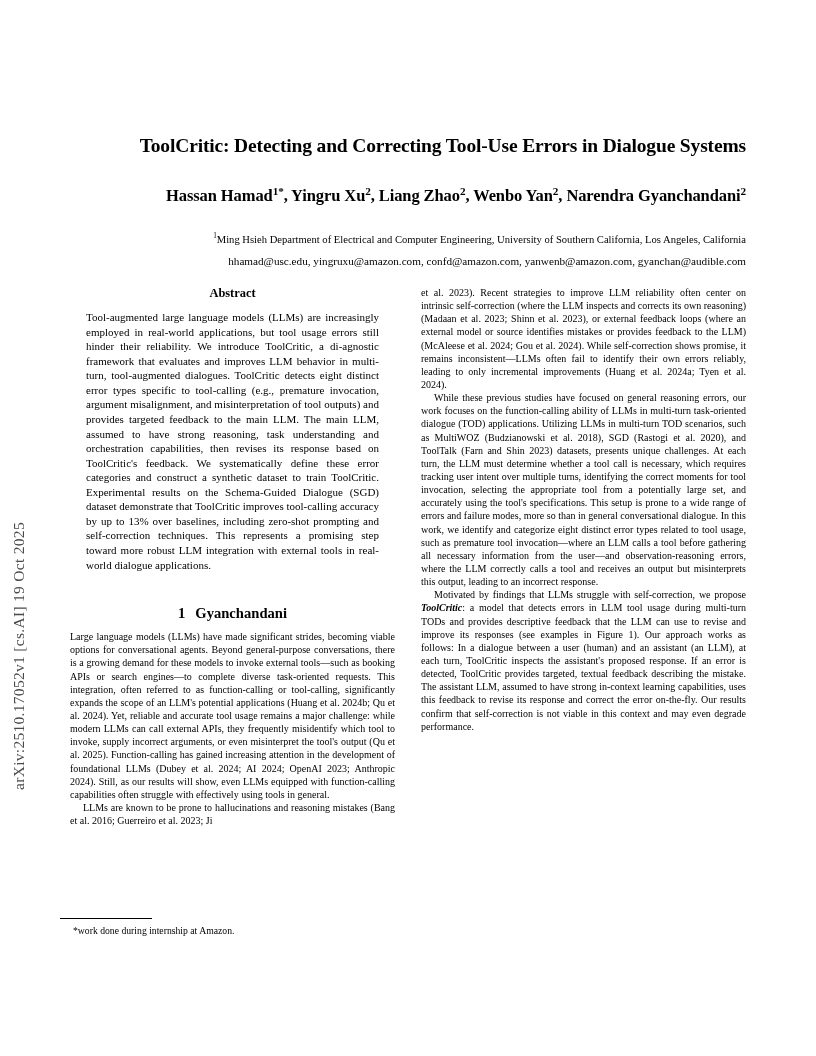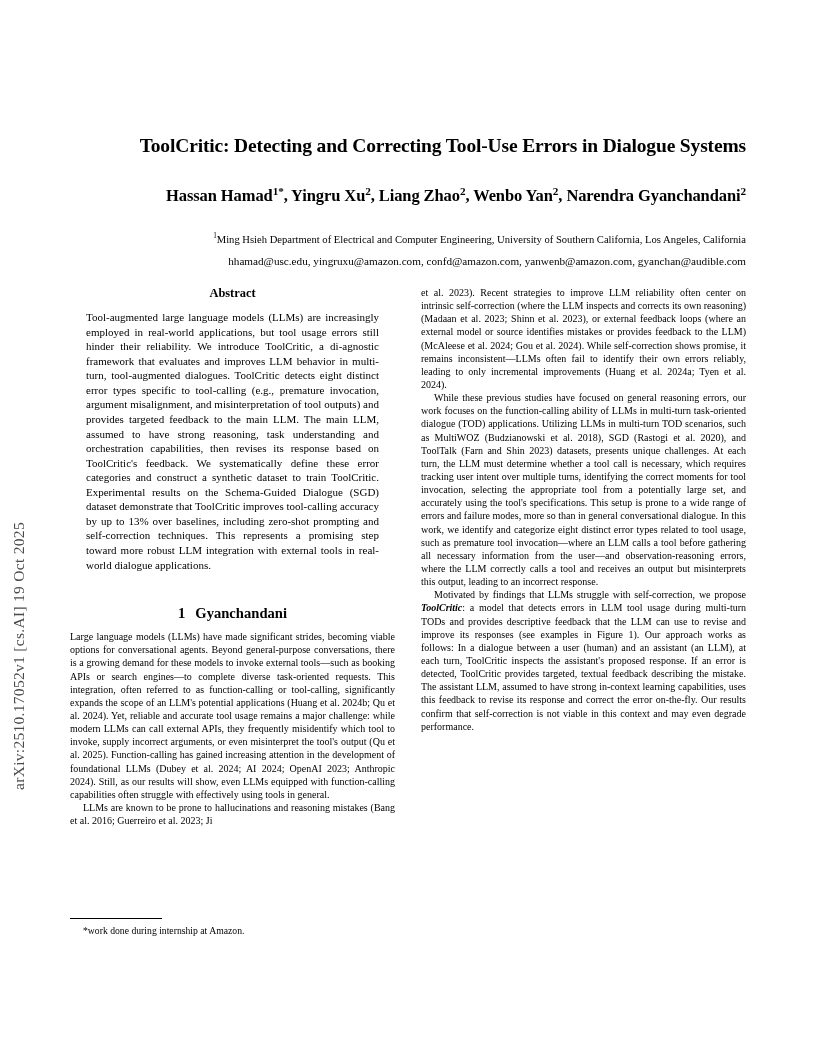--- a/index.html
+++ b/index.html
@@ -112,21 +112,21 @@
   .section-heading {
     text-align: center;
     font-size: 14.6px;
     font-weight: bold;
     margin: 33px 0 8px 0;
   }
   .section-heading .secnum { margin-right: 10px; }
 
   .footnote-wrap {
     position: absolute;
-    left: 70px;
+    left: 60px;
     top: 918px;
     width: 325px;
   }
   .footnote-rule {
     width: 92px;
     height: 1px;
     background: #000;
     margin: 0 0 5px 0;
   }
   .footnote-text {

